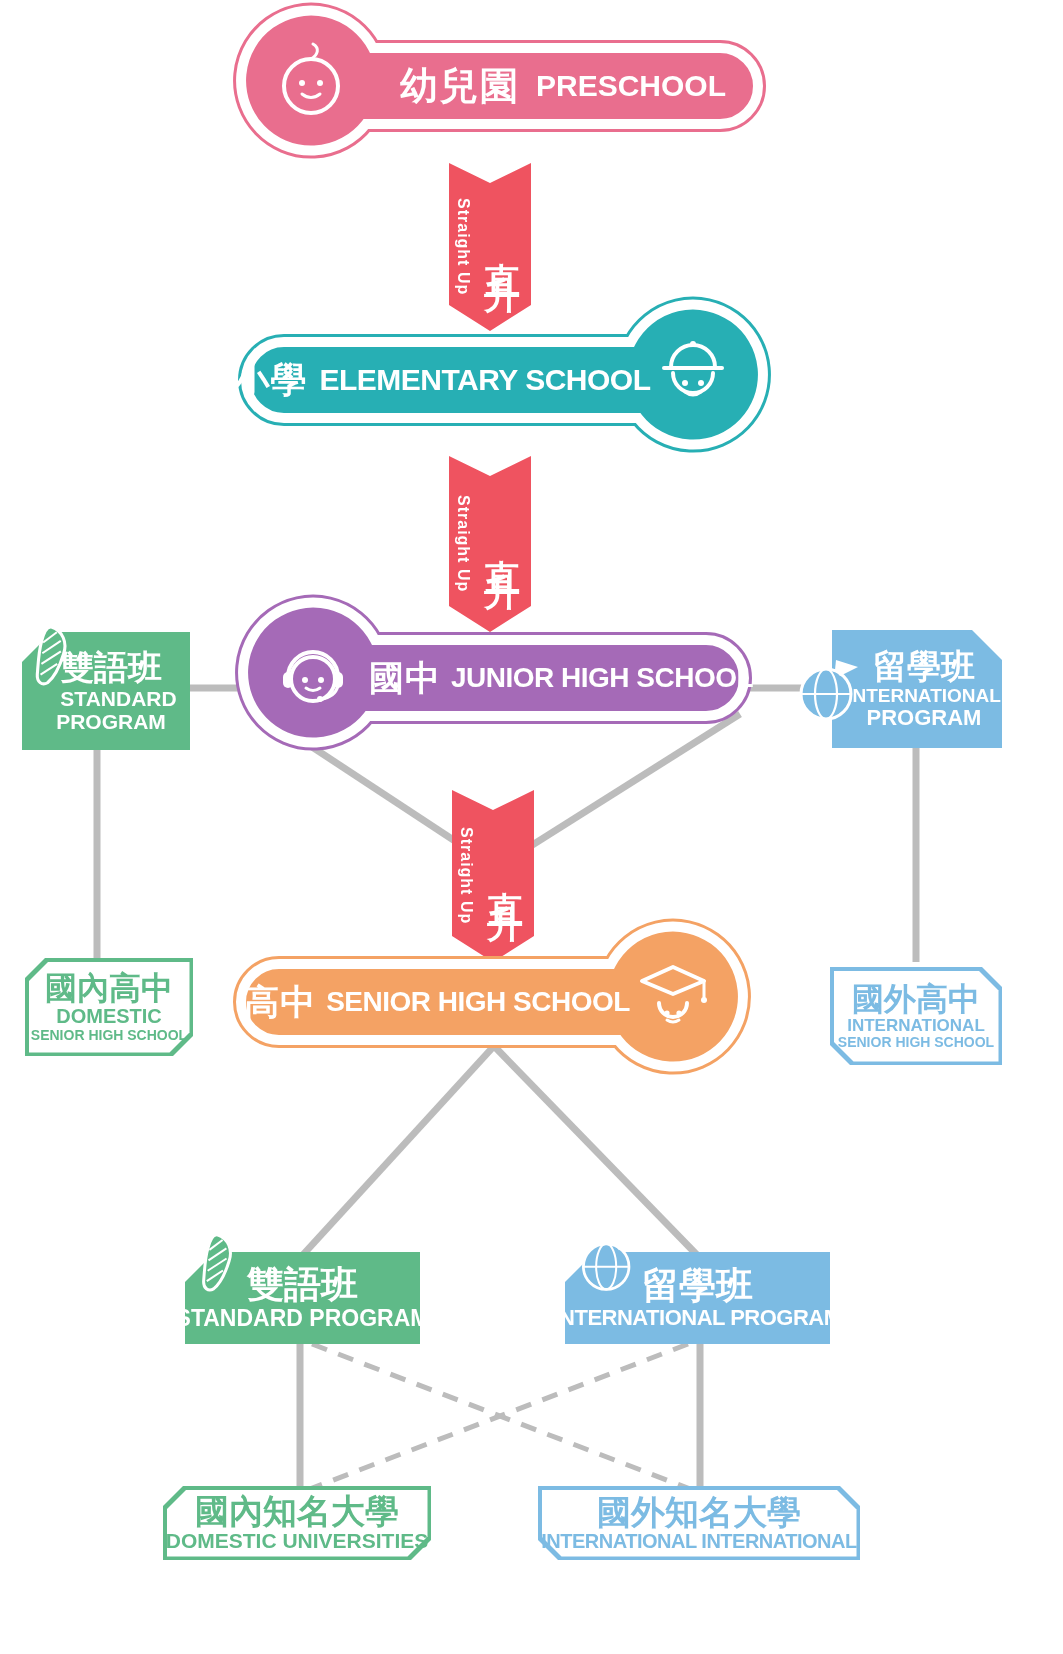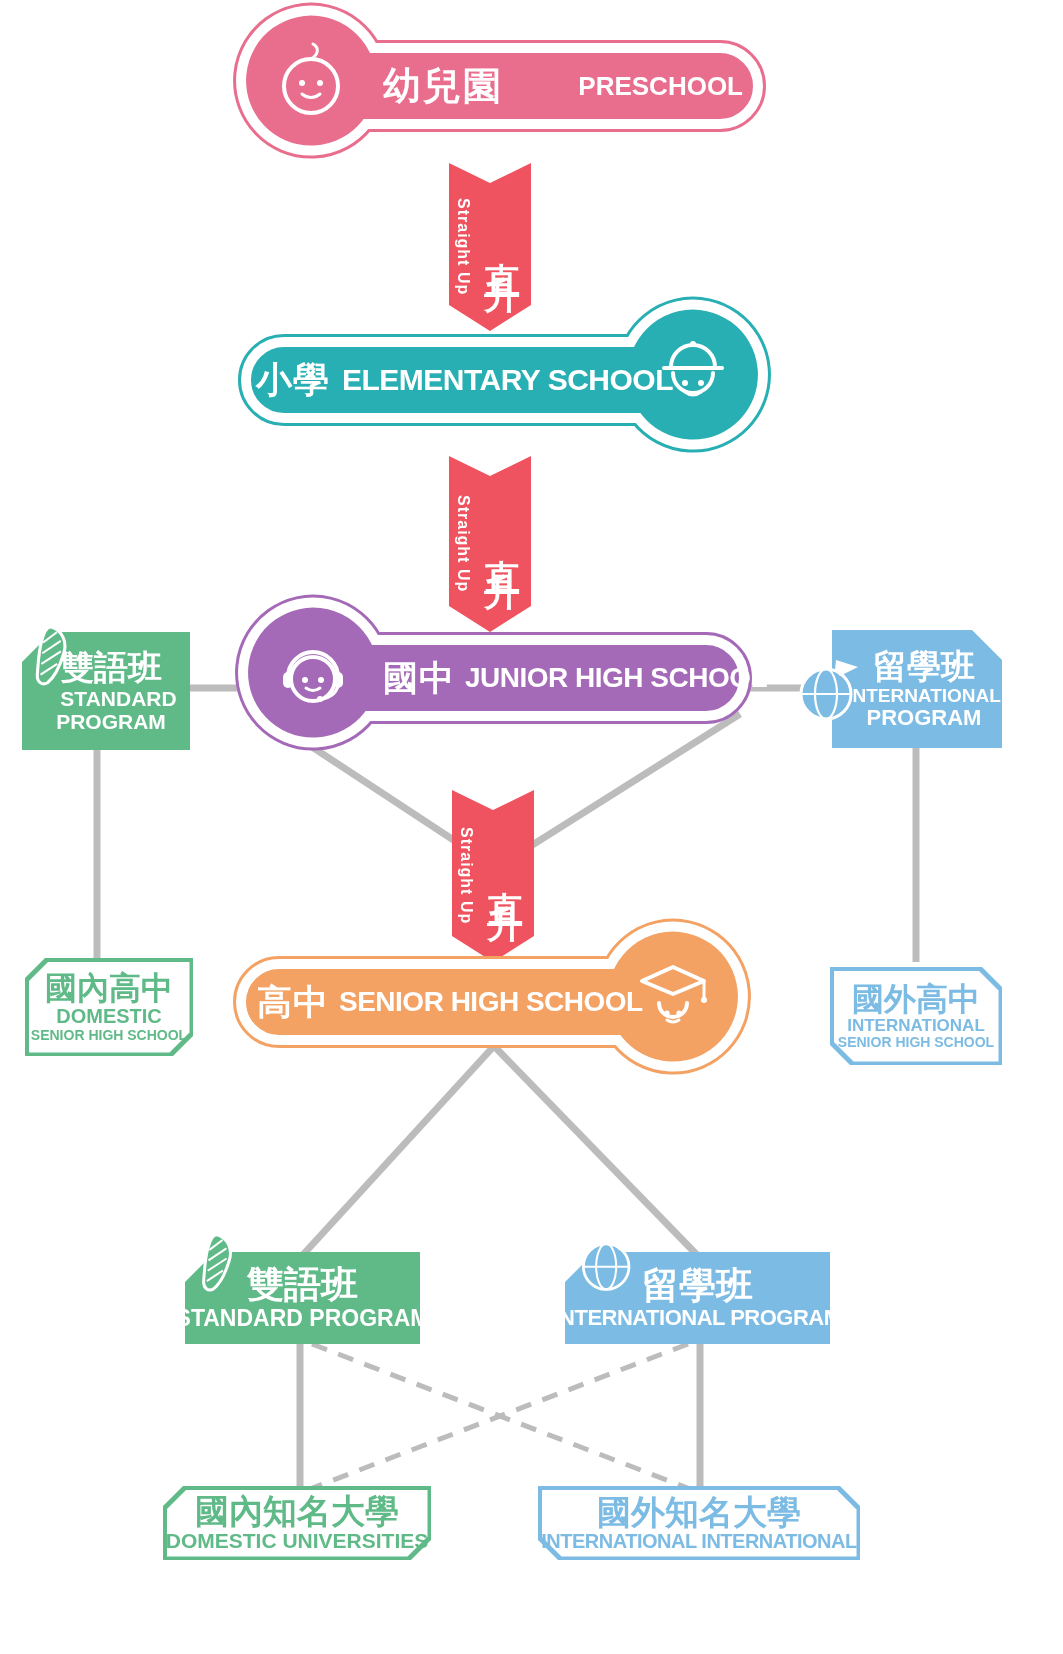--- a/index.html
+++ b/index.html
@@ -24,21 +24,21 @@
   .banner svg{position:absolute;left:0;top:0;overflow:visible;}
   .shape-outer{fill:none;stroke-width:16;}
   .shape-main{stroke:#ffffff;stroke-width:10;}
   .o-pink{stroke:var(--pink);} .f-pink{fill:var(--pink);}
   .o-teal{stroke:var(--teal);} .f-teal{fill:var(--teal);}
   .o-purple{stroke:var(--purple);} .f-purple{fill:var(--purple);}
   .o-orange{stroke:var(--orange);} .f-orange{fill:var(--orange);}
   .icon-line{fill:none;stroke:#ffffff;stroke-width:4;stroke-linecap:round;stroke-linejoin:round;}
   .icon-thin{fill:none;stroke:#ffffff;stroke-width:3;stroke-linecap:round;stroke-linejoin:round;}
   .icon-fill{fill:#ffffff;stroke:none;}
-  .banner-label{position:absolute;display:flex;align-items:center;justify-content:space-between;color:#fff;white-space:nowrap;}
+  .banner-label{position:absolute;display:flex;align-items:center;justify-content:center;color:#fff;white-space:nowrap;}
   
   .pbox{position:absolute;z-index:3;}
   .pbox-bg{position:absolute;inset:0;}
   .pbox-bg.green{background:var(--green);}
   .pbox-bg.blue{background:var(--blue);}
   .chamfer-tl{clip-path:polygon(30px 0,100% 0,100% 100%,0 100%,0 30px);}
   .chamfer-tr{clip-path:polygon(0 0,calc(100% - 30px) 0,100% 30px,100% 100%,0 100%);}
   .pbox-text{position:absolute;inset:0;display:flex;flex-direction:column;align-items:center;justify-content:center;color:#fff;line-height:1.12;white-space:nowrap;}
   .pbox .icon{position:absolute;z-index:4;}
   
@@ -95,21 +95,21 @@
       <g transform="translate(78,75)">
         <circle class="icon-line" cx="0" cy="5" r="27"></circle>
         <path class="icon-thin" d="M0 -22 C7 -26 9 -33 2 -37"></path>
         <circle class="icon-fill" cx="-9" cy="2" r="3"></circle>
         <circle class="icon-fill" cx="9" cy="2" r="3"></circle>
         <path class="icon-thin" d="M-9 13 Q0 20 9 13"></path>
       </g>
     </svg>
     <div class="banner-label" style="left:150px;top:42px;width:360px;height:76px;gap:16px;">
       <span style="font-size:38px;letter-spacing:2px;">幼兒園</span>
-      <span style="font-size:26px;">PRESCHOOL</span>
+      <span style="font-size:30px;">PRESCHOOL</span>
     </div>
   </div>
 
   <div class="banner" style="left:238px;top:300px;width:533px;height:150px;">
     <svg width="533" height="150">
       <path class="shape-outer o-teal" d="M393 42 L46 42 A38 38 0 0 0 46 118 L400 118 A70 70 0 1 0 393 42 Z"></path>
       <path class="shape-main f-teal" d="M393 42 L46 42 A38 38 0 0 0 46 118 L400 118 A70 70 0 1 0 393 42 Z"></path>
       <g transform="translate(455,75)">
         <path class="icon-line" d="M-22 -8 A22 22 0 0 1 22 -8"></path>
         <line class="icon-line" x1="-29" y1="-7" x2="29" y2="-7"></line>

